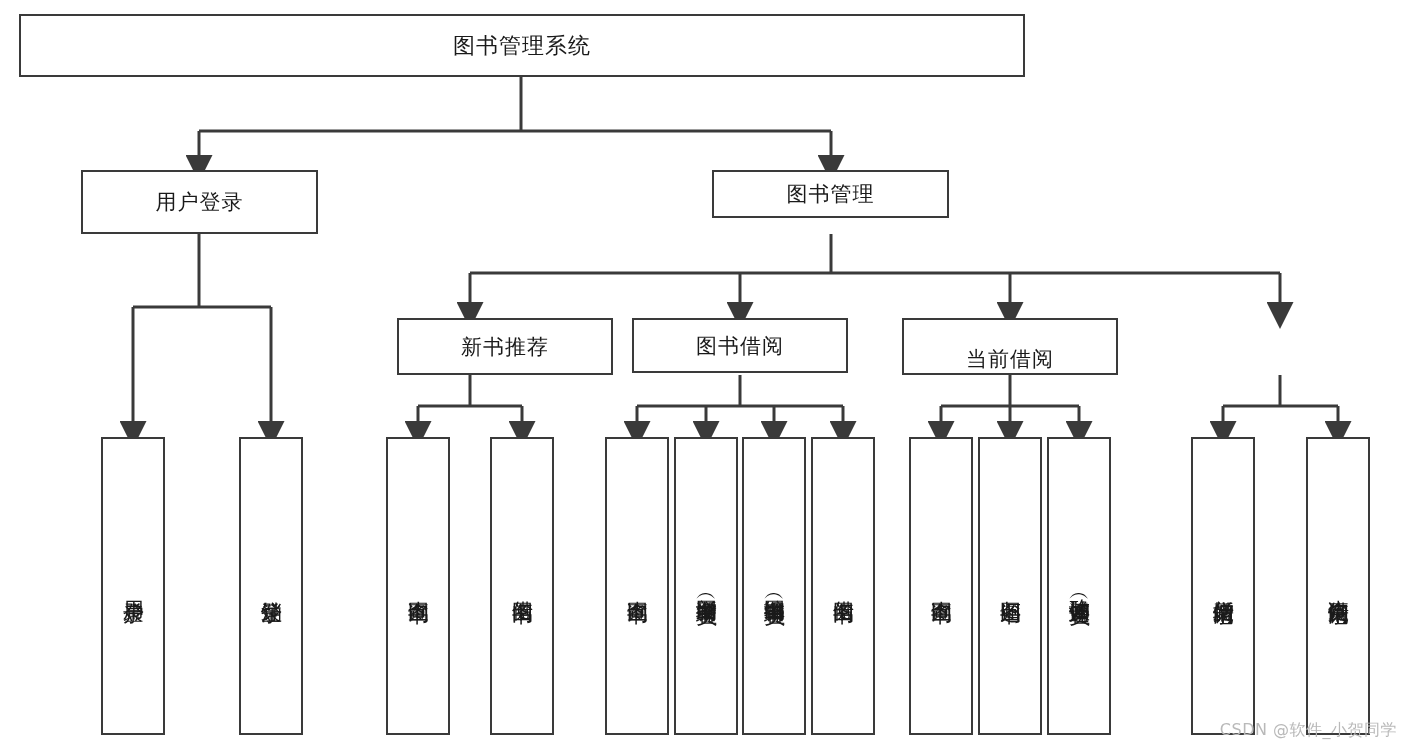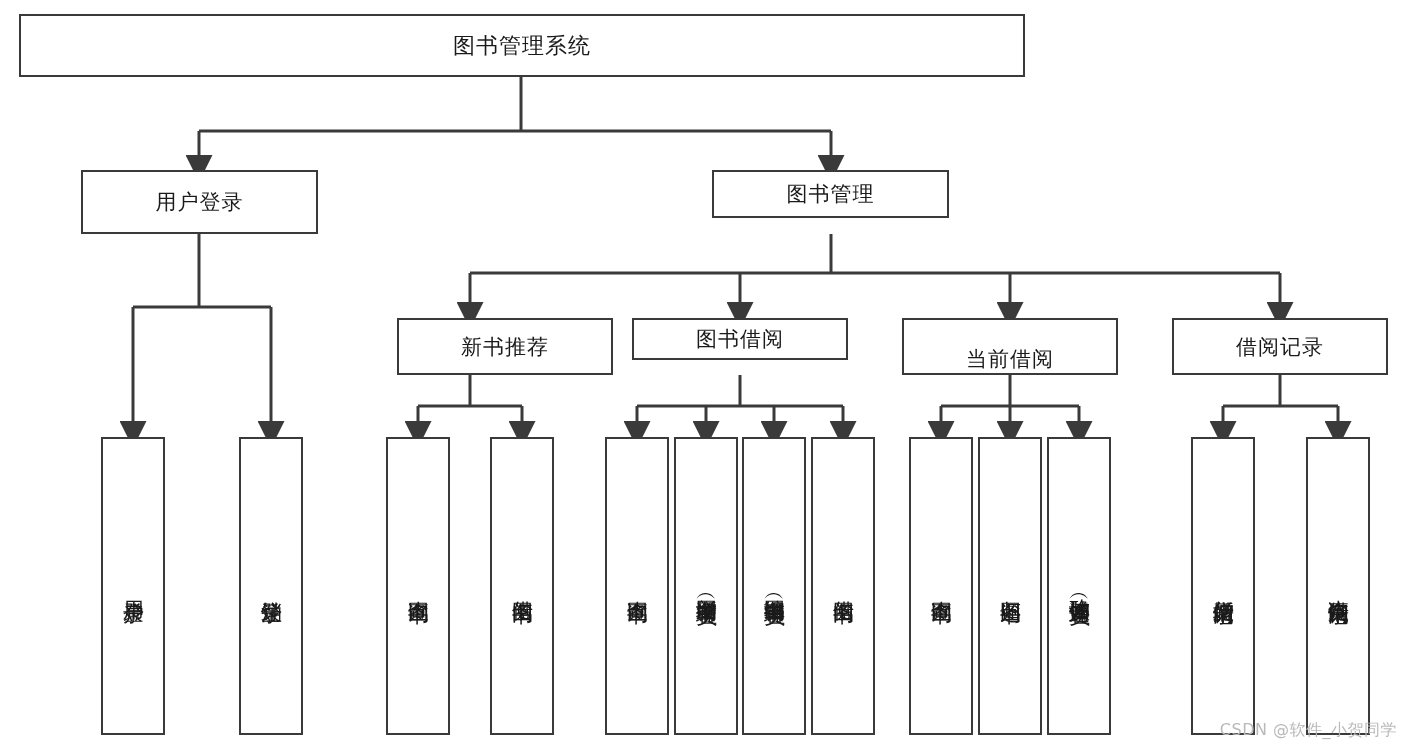--- a/index.html
+++ b/index.html
@@ -135,29 +135,26 @@
   <div class="node horiz" style="left:81px; top:170px; width:237px; height:64px;">
     <span class="lbl">用户登录</span>
   </div>
   <div class="node horiz" style="left:712px; top:170px; width:237px; height:48px;">
     <span class="lbl">图书管理</span>
   </div>
 
   <div class="node horiz" style="left:362px; top:318px; width:216px; height:57px;margin-left:35px;">
     <span class="lbl">新书推荐</span>
   </div>
-  <div class="node horiz" style="left:632px; top:318px; width:216px; height:42px;">
+  <div class="node horiz" style="left:632px; top:318px; width:216px; height:55px;">
     <span class="lbl">图书借阅</span>
   </div>
   <div class="node horiz" style="left:902px; top:318px; width:216px; height:57px;align-items:flex-end;">
     <span class="lbl">当前借阅</span>
   </div>
-  <div class="node horiz" style="left:1172px; top:318px; width:216px; height:57px;">
-    <span class="lbl">借阅记录</span>
-  </div>
 
   <div class="node vert" style="left:101px; top:437px; width:64px; height:298px;">
     <span class="lbl">用户登录</span>
   </div>
   <div class="node vert" style="left:239px; top:437px; width:64px; height:298px;">
     <span class="lbl">注销登录</span>
   </div>
 
   <div class="node vert" style="left:386px; top:437px; width:64px; height:298px;">
     <span class="lbl">查询图书</span>

